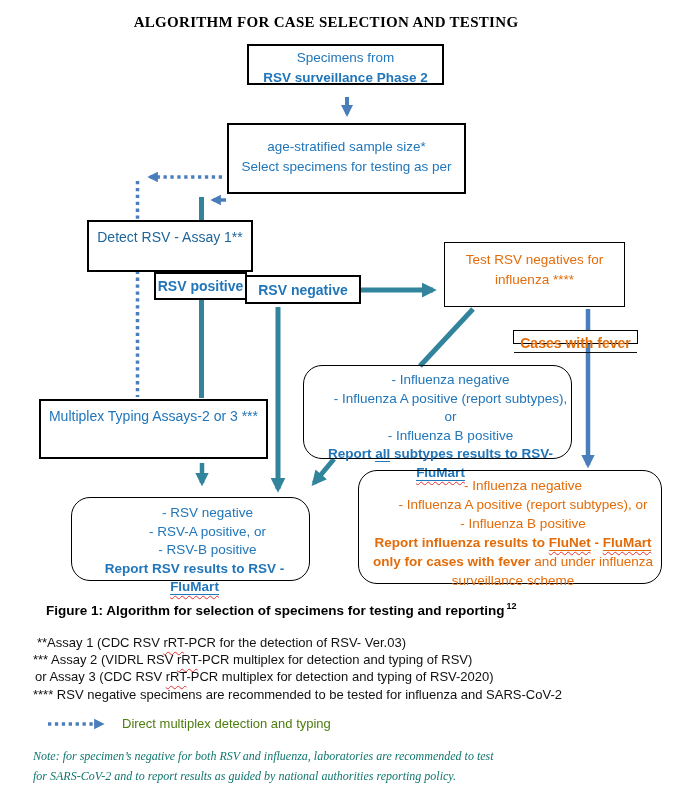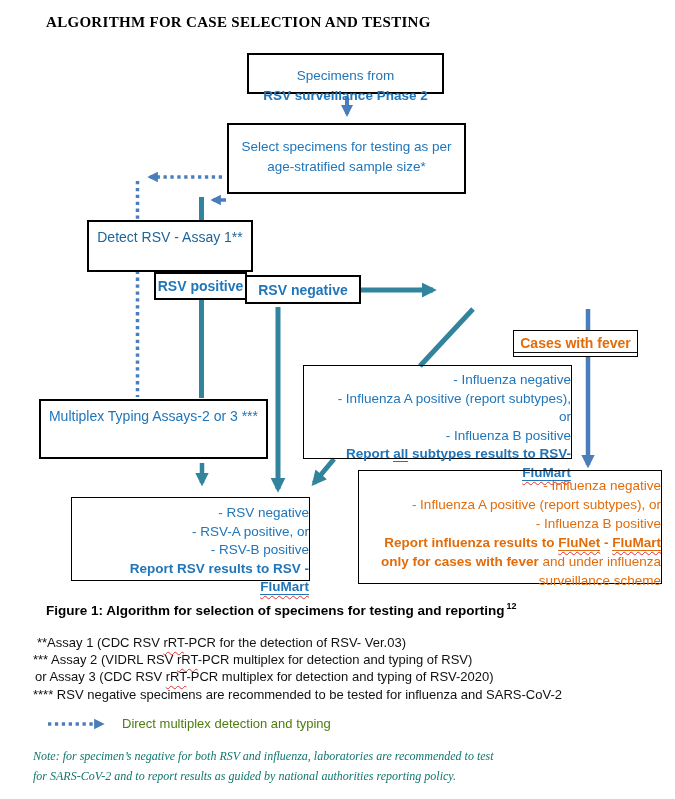--- a/index.html
+++ b/index.html
@@ -14,38 +14,38 @@
   html,body{margin:0;padding:0;background:#fff;}
   .canvas{
     position:relative;width:675px;height:799px;background:#fff;overflow:hidden;
     font-family:"Liberation Sans", sans-serif;color:var(--ink);
   }
   .abs{position:absolute;}
   svg.connectors{position:absolute;left:0;top:0;z-index:0;}
   .page-title{
     left:46px;top:14px;width:560px;
     font-family:"Liberation Serif", serif;font-weight:bold;font-size:15px;letter-spacing:.3px;
-    color:#000;z-index:2;
+    color:#000;z-index:2;text-align:center;
   }
   .box{
     position:absolute;border:2px solid #000;background:#fff;z-index:1;
     font-size:13.5px;line-height:20px;text-align:center;color:var(--blue);
     box-sizing:border-box;
   }
   .box.thin{border-width:1.5px;}
   .box.clear{background:transparent;}
-  .box.leftalign{text-align:right;}
+  .box.leftalign{text-align:center;border-radius:19px;}
   .b{font-weight:bold;}
-  .specimens{left:247px;top:53px;width:197px;height:41px;padding-top:11px;}
+  .specimens{left:247px;top:44px;width:197px;height:41px;padding-top:2px;}
   .select{left:227px;top:123px;width:239px;height:71px;padding-top:12px;}
   .detect{left:87px;top:220px;width:166px;height:52px;font-size:14px;line-height:31px;color:var(--blue-dark);}
   .rsvpos{left:154px;top:272px;width:93px;height:28px;font-weight:bold;font-size:14px;line-height:25px;}
   .rsvneg{left:245px;top:275px;width:116px;height:29px;font-weight:bold;font-size:14px;line-height:26px;}
   .test{left:444px;top:242px;width:181px;height:65px;padding-top:7px;color:var(--orange);}
-  .cases{left:513px;top:330px;width:125px;height:27px;color:var(--orange);font-weight:bold;font-size:14px;line-height:25px;border-width:1.5px;}
+  .cases{left:513px;top:330px;width:125px;height:14px;color:var(--orange);font-weight:bold;font-size:14px;line-height:25px;border-width:1.5px;}
   .cases .ul{border-bottom:1.6px solid #111;padding:0 6px 1px 6px;}
   .rsvab{left:39px;top:399px;width:229px;height:60px;padding-top:5px;font-size:14px;}
   .flublue{left:303px;top:365px;width:269px;height:94px;border-width:1.5px;padding-top:5px;font-size:13.5px;line-height:18.5px;}
   .reportleft{left:71px;top:497px;width:239px;height:84px;border-width:1.5px;padding-top:6px;font-size:13.5px;line-height:18.5px;}
   .orangebox{left:358px;top:470px;width:304px;height:114px;border-width:1.5px;padding-top:5px;color:var(--orange);font-size:13.5px;line-height:19px;}
   .bullet{padding-left:26px;}
   .reportleft .bullet{padding-left:34px;}
   .reportline{padding-left:6px;font-weight:bold;}
   .reportleft .reportline{padding-left:8px;}
   .link{border-bottom:1.5px solid currentColor;}
@@ -88,36 +88,40 @@
   </svg>
 
   <div class="abs page-title">ALGORITHM FOR CASE SELECTION AND TESTING</div>
 
   <div class="box specimens">
     <div>Specimens from</div>
     <div class="b">RSV surveillance Phase 2</div>
   </div>
 
   <div class="box select">
+    <div>age-stratified sample size*</div>
     <div>Select specimens for testing as per</div>
-    <div>age-stratified sample size*</div>
   </div>
 
   <div class="box detect">
     <span>Detect RSV - Assay 1**</span>
   </div>
 
   <div class="box rsvpos">
     <span>RSV positive</span>
   </div>
 
   <div class="box rsvneg">
     <span>RSV negative</span>
   </div>
 
+  <div class="box thin test">
+    <div>Test RSV negatives for</div>
+    <div>influenza ****</div>
+  </div>
 
   <div class="box cases">
     <span class="ul">Cases with fever</span>
   </div>
 
   <div class="box rsvab">
     <div>Multiplex Typing Assays-2 or 3 ***</div>
   </div>
 
   <div class="box thin clear leftalign flublue">

